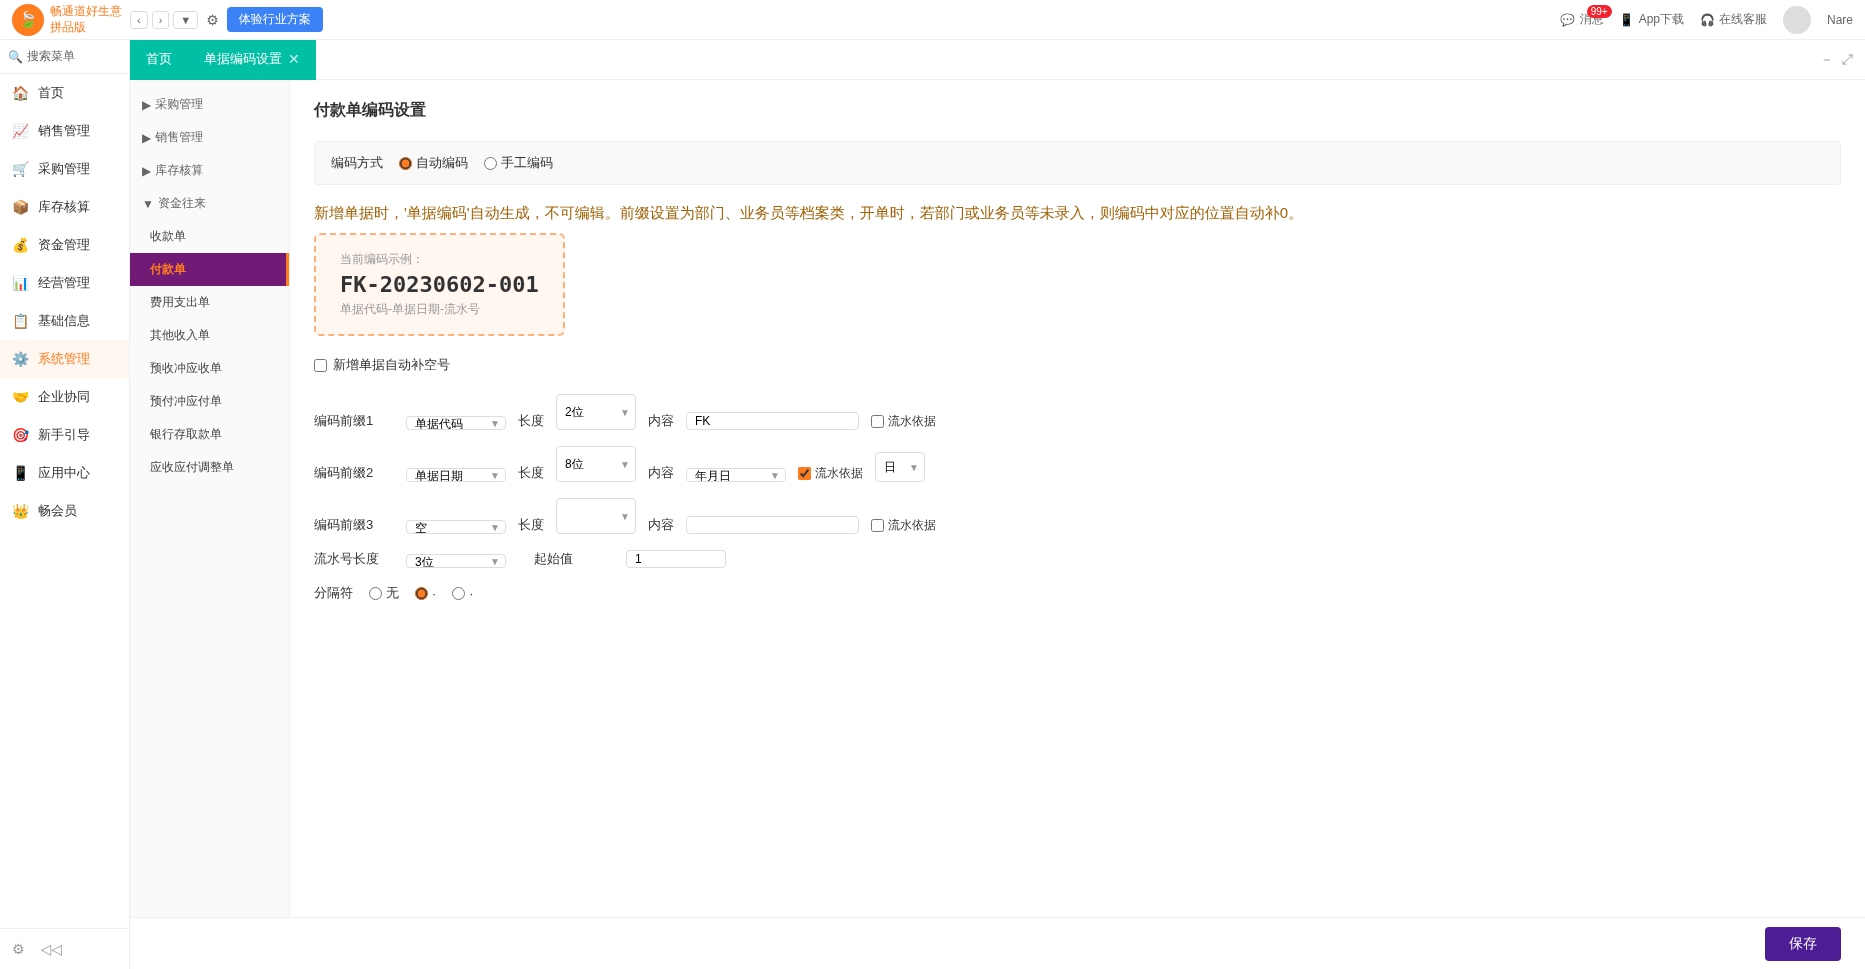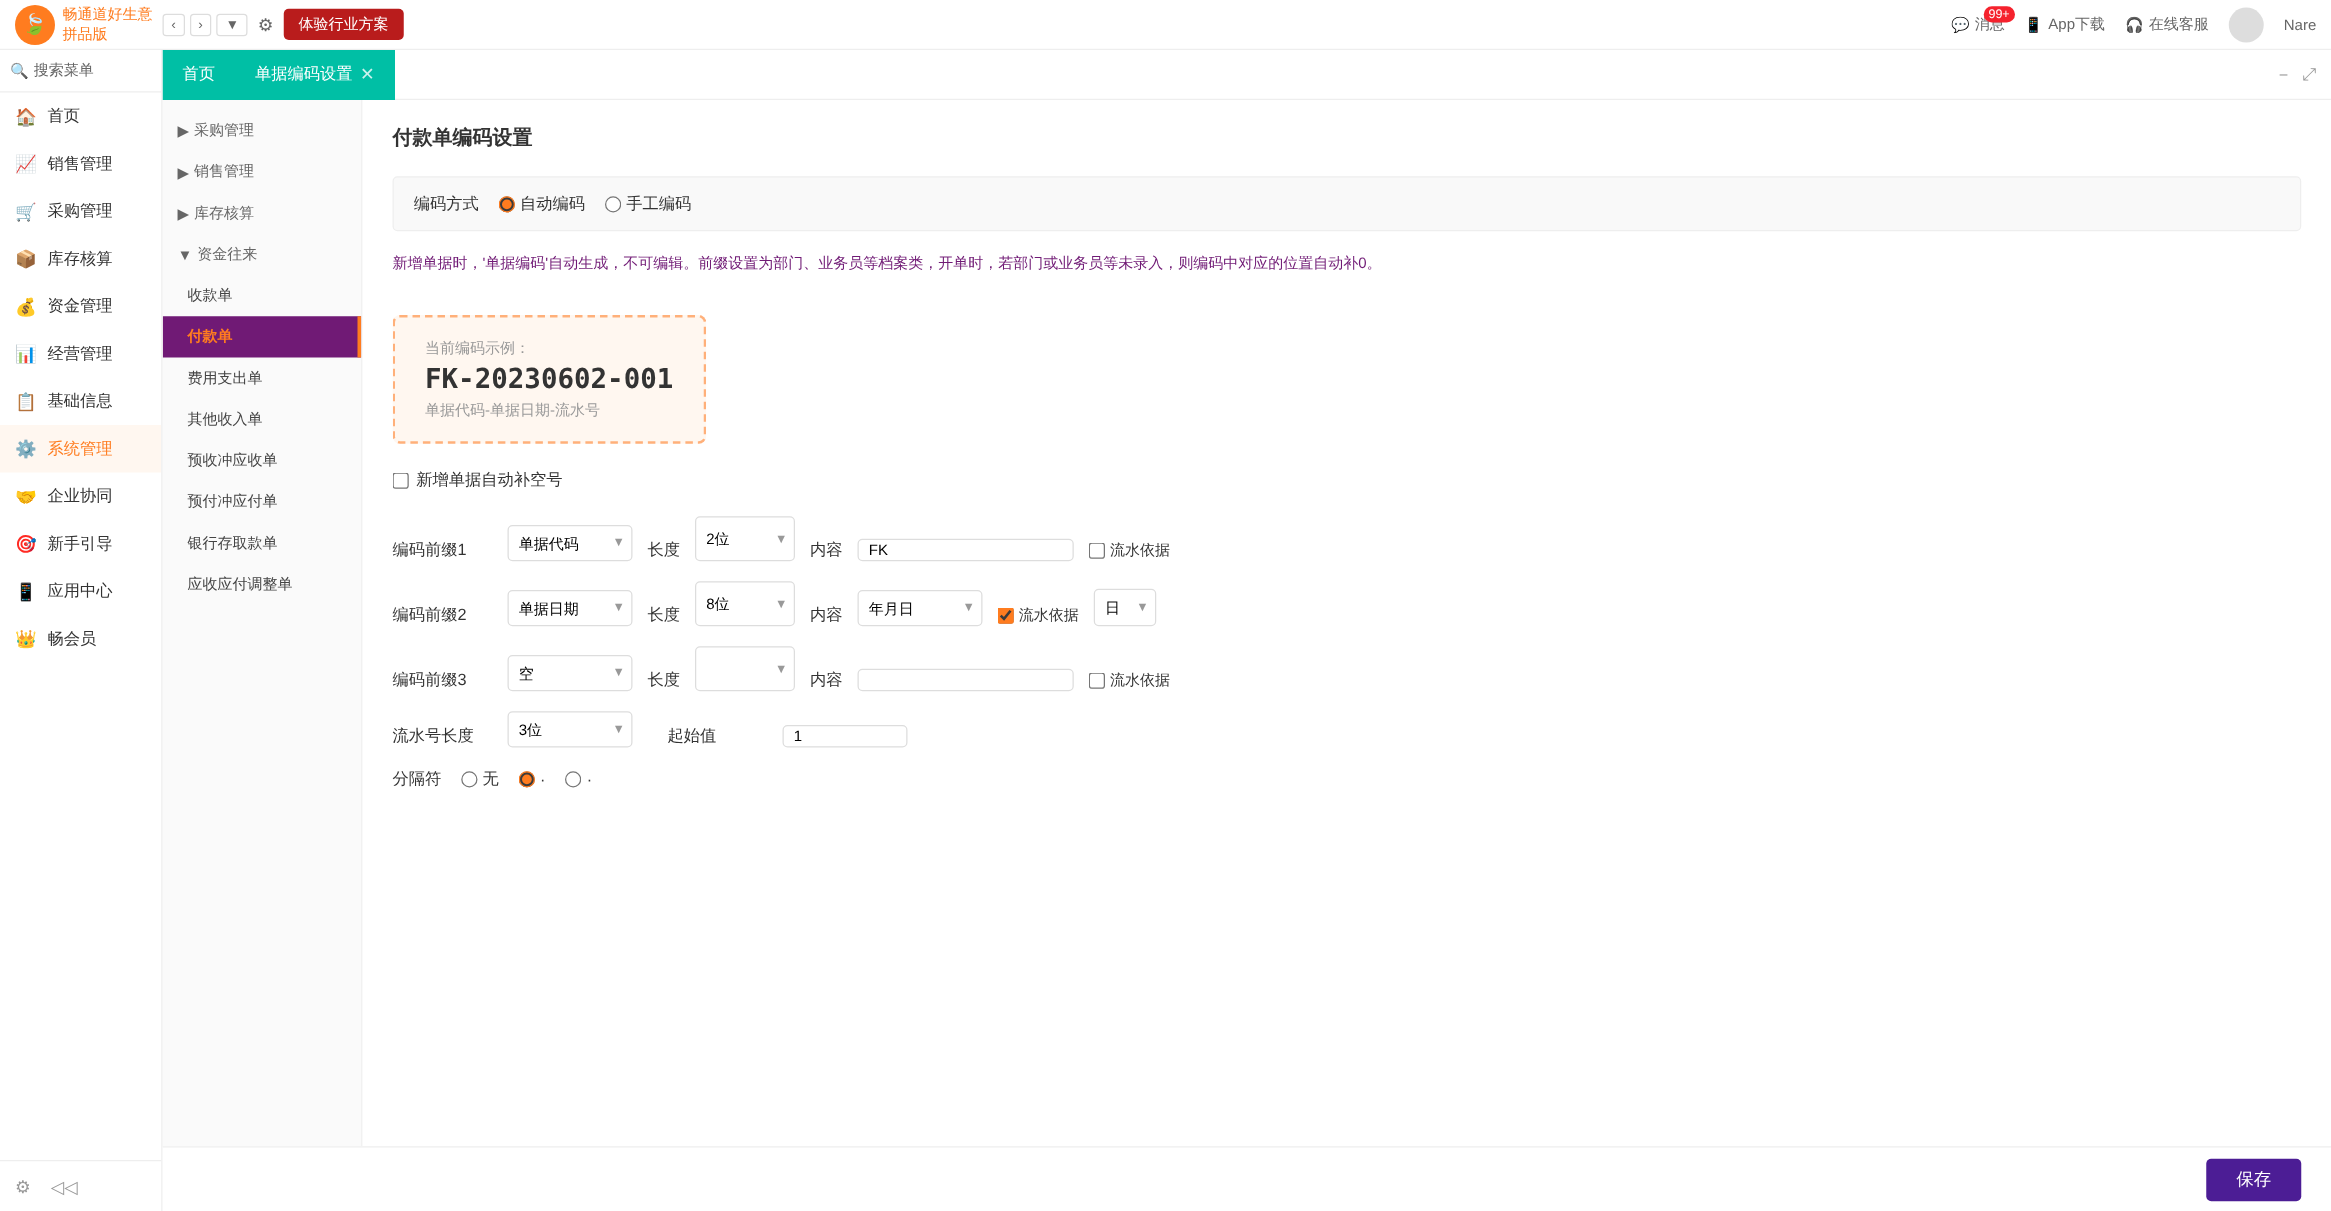--- a/index.html
+++ b/index.html
@@ -7,21 +7,21 @@
 
     
     .top-bar { height: 40px; background: #fff; border-bottom: 1px solid #eee; display: flex; align-items: center; padding: 0 12px; gap: 8px; flex-shrink: 0; }
     .top-bar-left { display: flex; align-items: center; gap: 8px; flex: 1; }
     .logo-area { display: flex; align-items: center; gap: 6px; }
     .logo-icon { width: 32px; height: 32px; background: #ff7c1f; border-radius: 50%; display: flex; align-items: center; justify-content: center; color: white; font-size: 16px; }
     .logo-text { font-size: 12px; color: #ff7c1f; line-height: 1.3; }
     .nav-arrows { display: flex; gap: 4px; }
     .nav-arrow { background: none; border: 1px solid #ddd; border-radius: 3px; padding: 2px 6px; cursor: pointer; color: #666; font-size: 11px; }
     .gear-btn { background: none; border: none; cursor: pointer; color: #666; font-size: 14px; }
-    .trial-btn { background: #b91c1c; color: white; border: none; border-radius: 4px; padding: 4px 12px; cursor: pointer; font-size: 12px; }
+    .trial-btn { background: #3b82f6; color: white; border: none; border-radius: 4px; padding: 4px 12px; cursor: pointer; font-size: 12px; }
     .top-bar-right { display: flex; align-items: center; gap: 16px; color: #666; font-size: 12px; }
     .msg-item { display: flex; align-items: center; gap: 4px; cursor: pointer; position: relative; }
     .badge { background: #f5222d; color: white; border-radius: 10px; font-size: 10px; padding: 1px 4px; position: absolute; top: -6px; right: -8px; }
     .user-avatar { width: 28px; height: 28px; background: #ddd; border-radius: 50%; }
 
     
     .main-layout { display: flex; flex: 1; overflow: hidden; }
 
     
     .sidebar { width: 130px; background: #fff; border-right: 1px solid #eee; display: flex; flex-direction: column; flex-shrink: 0; overflow-y: auto; }
@@ -61,36 +61,36 @@
     .main-content { flex: 1; overflow-y: auto; padding: 20px 24px; background: #fff; }
     .page-title { font-size: 16px; font-weight: bold; color: #333; margin-bottom: 20px; }
 
     
     .encoding-method { display: flex; align-items: center; gap: 16px; padding: 12px 16px; background: #f9f9f9; border: 1px solid #eee; border-radius: 4px; margin-bottom: 16px; }
     .encoding-label { font-size: 13px; color: #333; font-weight: 500; }
     .radio-group { display: flex; align-items: center; gap: 16px; }
     .radio-item { display: flex; align-items: center; gap: 4px; cursor: pointer; font-size: 13px; }
     .radio-item input[type="radio"] { accent-color: #ff7c1f; cursor: pointer; }
 
-    .info-text { font-size: 12px; color: #701a75; margin-bottom: 32px; line-height: 1.6; }
+    .info-text { font-size: 15px; color: #a16207; margin-bottom: 8px; line-height: 1.6; }
 
     
     .preview-box { border: 2px dashed #ffb07a; background: #fff7f0; border-radius: 6px; padding: 16px 24px; display: inline-block; margin-bottom: 20px; }
     .preview-label { font-size: 12px; color: #999; margin-bottom: 4px; }
     .preview-code { font-size: 22px; font-weight: bold; color: #333; font-family: monospace; }
     .preview-desc { font-size: 12px; color: #999; margin-top: 4px; }
 
     
     .checkbox-row { display: flex; align-items: center; gap: 6px; margin-bottom: 20px; font-size: 13px; }
     .checkbox-row input[type="checkbox"] { accent-color: #ff7c1f; cursor: pointer; }
 
     
     .form-row { display: flex; align-items: flex-end; gap: 12px; margin-bottom: 16px; }
     .form-label { width: 80px; font-size: 13px; color: #333; flex-shrink: 0; }
-    .form-select { height: 29px; border: 1px solid #ddd; border-radius: 4px; padding: 0 8px; font-size: 12px; background: #fff; cursor: pointer; min-width: 100px; }
+    .form-select { height: 14px; border: 1px solid #ddd; border-radius: 4px; padding: 0 8px; font-size: 12px; background: #fff; cursor: pointer; min-width: 100px; }
     .form-select-sm { height: 36px; border: 1px solid #ddd; border-radius: 4px; padding: 0 8px; font-size: 12px; background: #fff; cursor: pointer; min-width: 80px; }
     .length-label { font-size: 13px; color: #333; }
     .content-label { font-size: 13px; color: #333; }
     .content-input { height: 18px; border: 1px solid #ddd; border-radius: 4px; padding: 0 8px; font-size: 12px; background: #fff; min-width: 80px; }
     .serial-check { display: flex; align-items: center; gap: 4px; font-size: 12px; color: #333; }
     .serial-check input[type="checkbox"] { accent-color: #ff7c1f; }
     .serial-select { height: 30px; border: 1px solid #ddd; border-radius: 4px; padding: 0 8px; font-size: 12px; background: #fff; min-width: 50px; }
 
     
     .separator-row { display: flex; align-items: center; gap: 16px; margin-bottom: 20px; }

